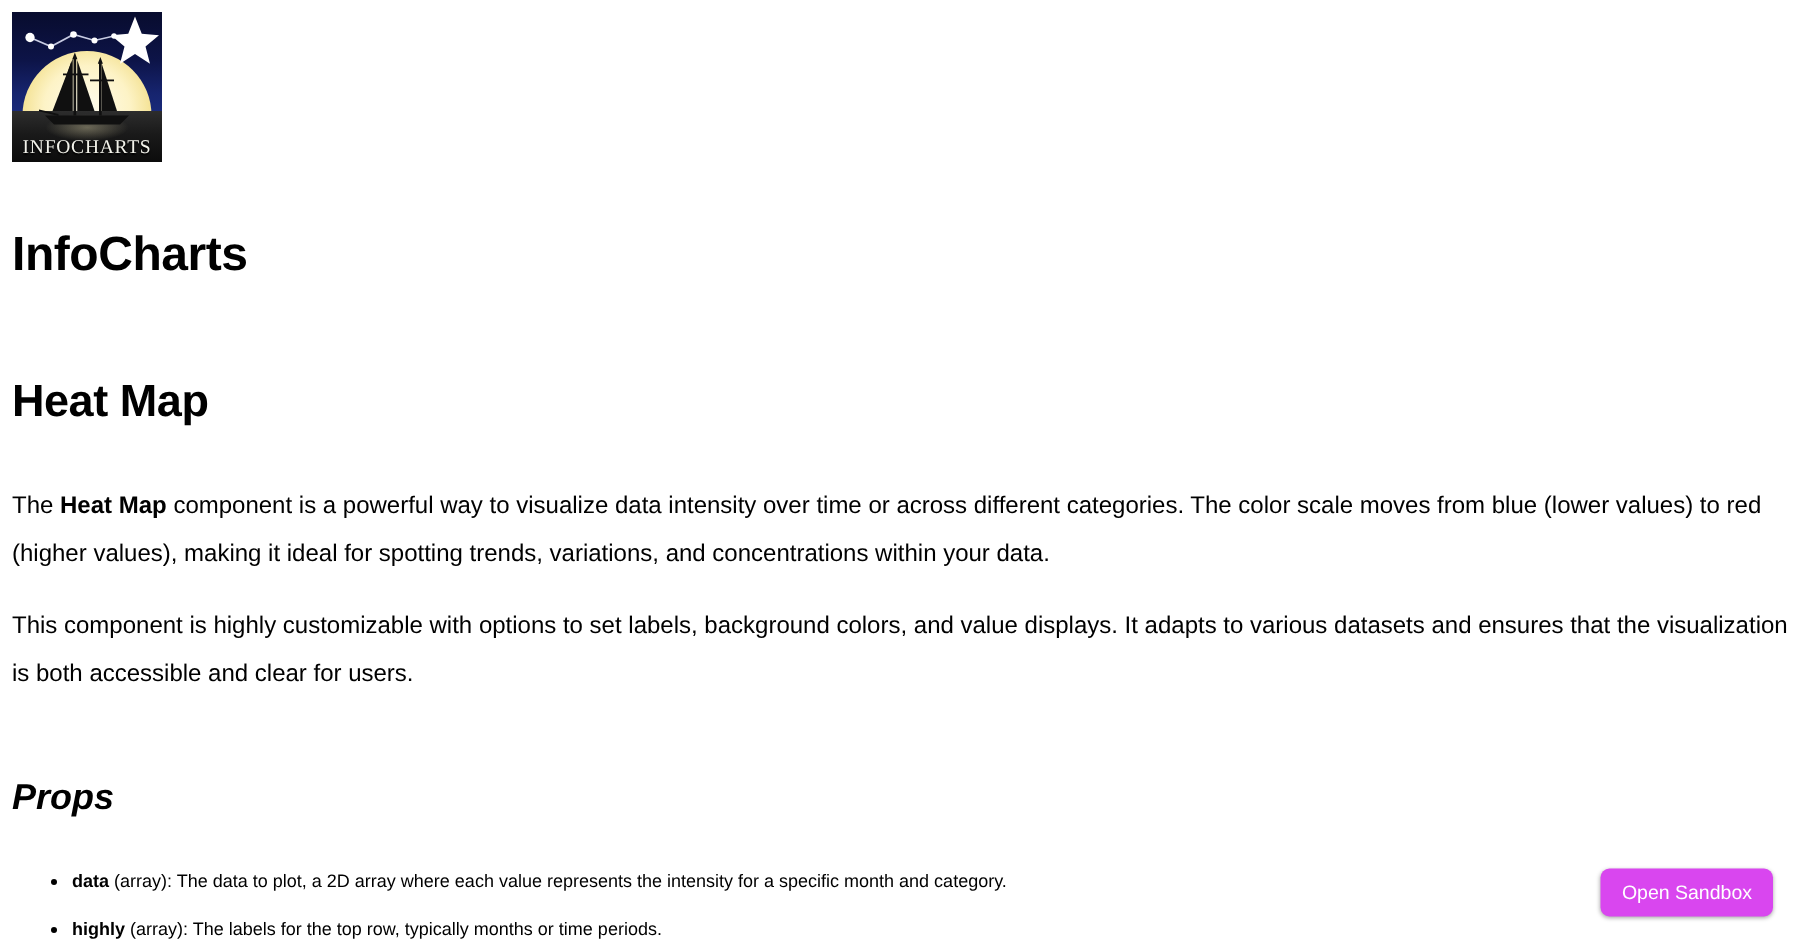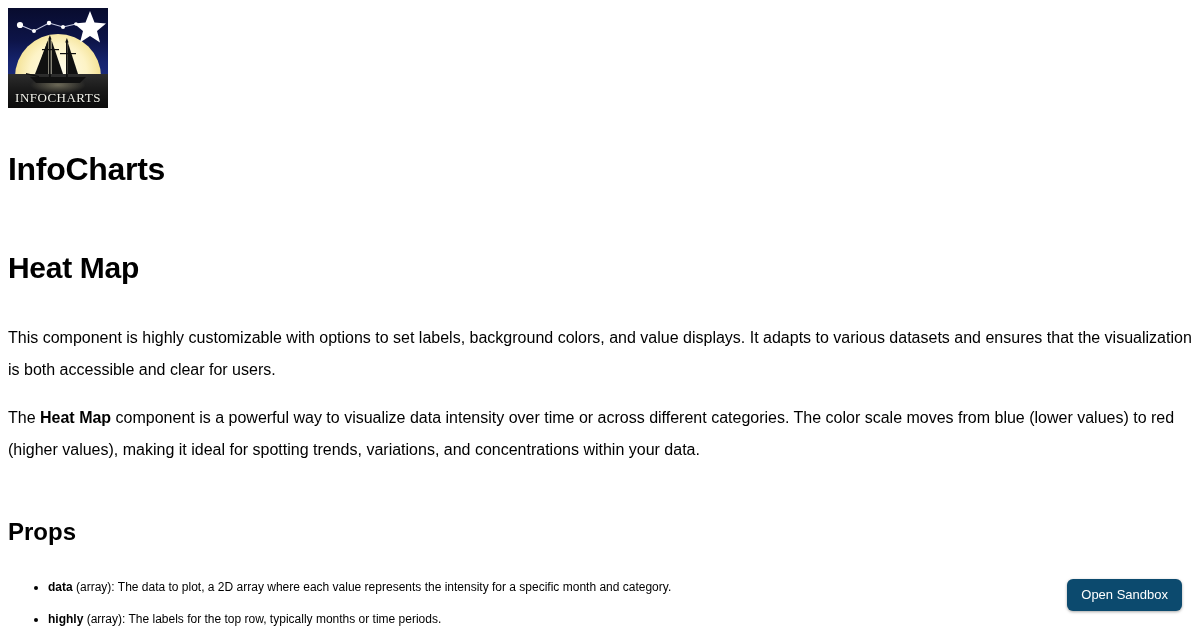--- a/index.html
+++ b/index.html
@@ -92,20 +92,21 @@
     font-weight: bold;
     margin: 62px 0 0 0;
     line-height: 1.2;
     letter-spacing: -0.3px;
   }
   h2.props {
     font-size: 24px;
     font-weight: bold;
     margin: 52px 0 0 0;
     line-height: 1.2;
+    font-style: italic;
   }
   p.body {
     font-size: 16px;
     line-height: 32px;
     margin: 36px 0 0 0;
     max-width: 1184px;
   }
   p.body + p.body {
     margin-top: 16px;
   }
@@ -118,21 +119,21 @@
     font-size: 12px;
     line-height: 32px;
   }
   b { font-weight: bold; }
 
   
   .sandbox-btn {
     position: absolute;
     right: 18px;
     bottom: 19px;
-    background: #0c4a6e;
+    background: #d946ef;
     color: #ffffff;
     border: none;
     border-radius: 6px;
     padding: 8px 14px;
     font-size: 13px;
     font-family: "Liberation Sans", sans-serif;
     cursor: pointer;
     box-shadow: 0 1px 3px rgba(0,0,0,0.35);
     line-height: 16px;
   }
@@ -182,23 +183,23 @@
         </g>
       </svg>
       <div class="brandtext">INFOCHARTS</div>
     </div>
   </div>
 
   <h1 class="title">InfoCharts</h1>
 
   <h2 class="section">Heat Map</h2>
 
+  <p class="body"><span>The </span><b>Heat Map</b><span> component is a powerful way to visualize data intensity over time or across different categories. The color scale moves from blue (lower values) to red (higher values), making it ideal for spotting trends, variations, and concentrations within your data.</span></p>
+
   <p class="body"><span>This component is highly customizable with options to set labels, background colors, and value displays. It adapts to various datasets and ensures that the visualization is both accessible and clear for users.</span></p>
-
-  <p class="body"><span>The </span><b>Heat Map</b><span> component is a powerful way to visualize data intensity over time or across different categories. The color scale moves from blue (lower values) to red (higher values), making it ideal for spotting trends, variations, and concentrations within your data.</span></p>
 
   <h2 class="props">Props</h2>
 
   <ul class="props-list">
     <li><b>data</b><span> (array): The data to plot, a 2D array where each value represents the intensity for a specific month and category.</span></li>
     <li><b>highly</b><span> (array): The labels for the top row, typically months or time periods.</span></li>
 
   </ul>
 
 </div>

